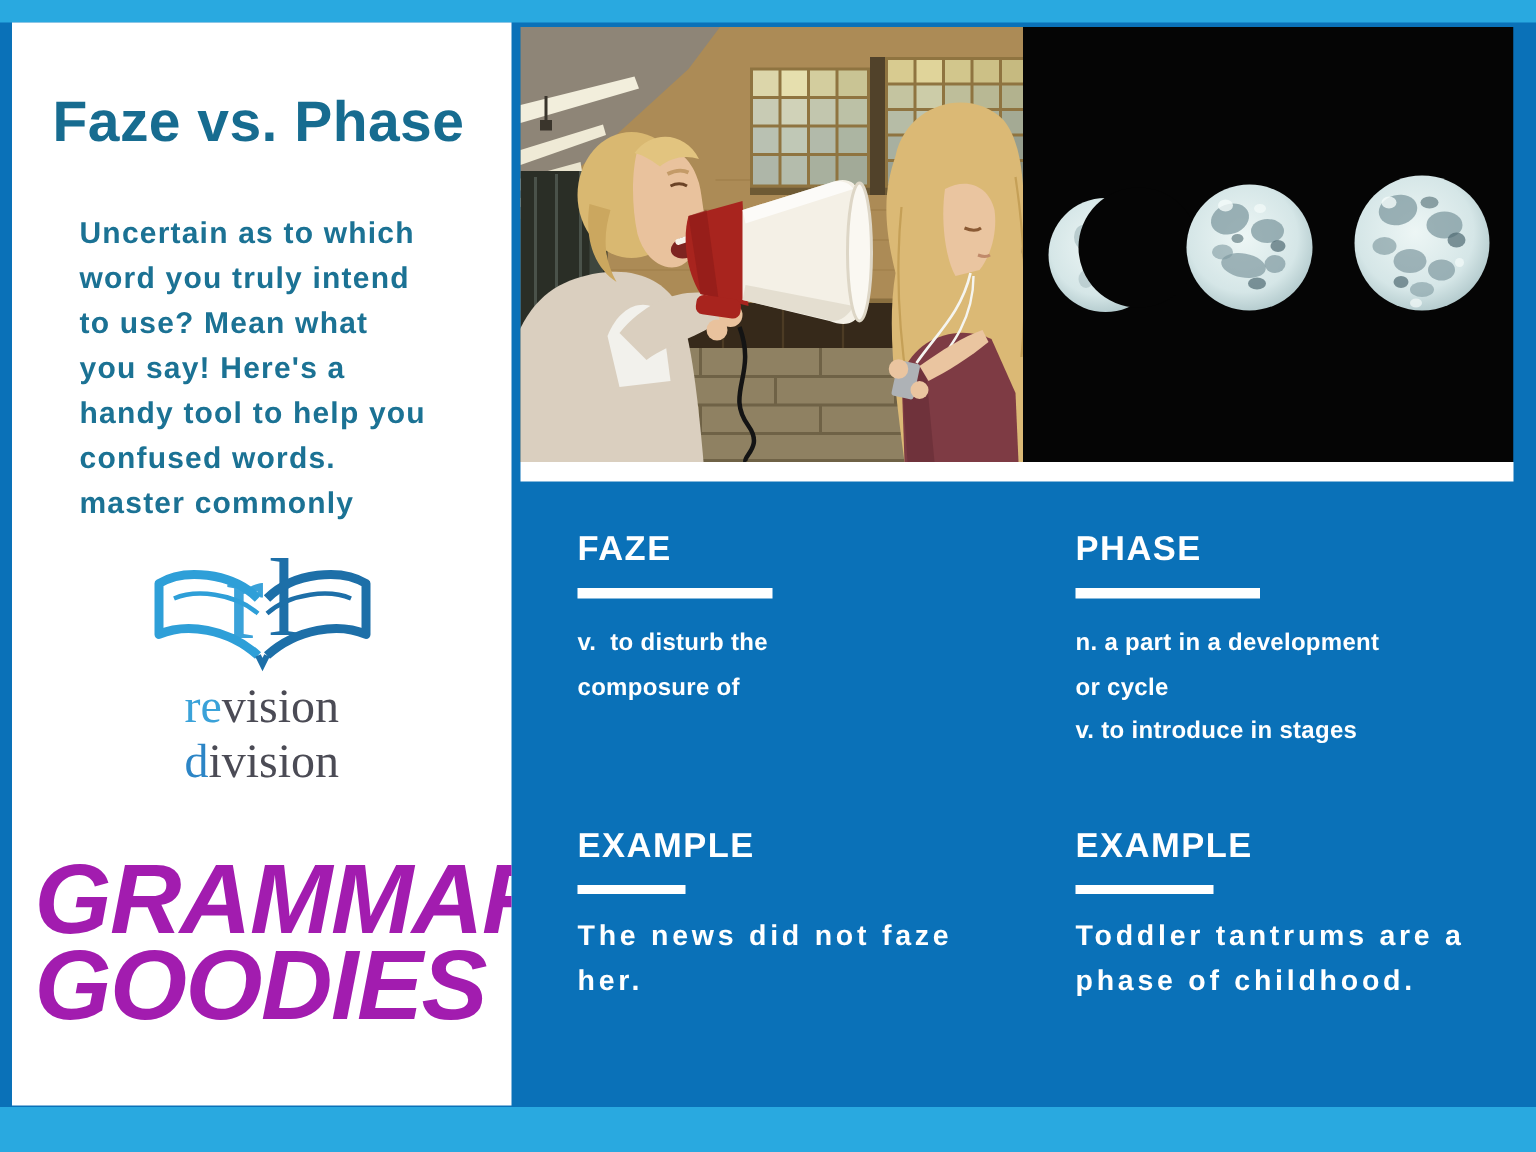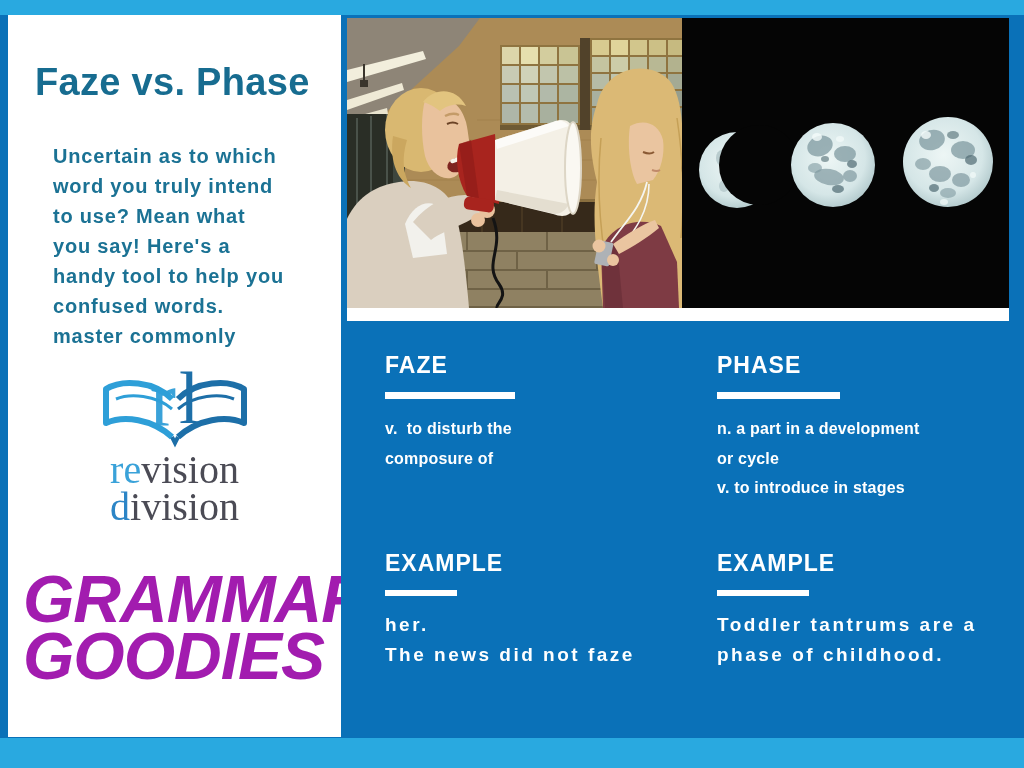--- a/index.html
+++ b/index.html
@@ -7,21 +7,21 @@
     width:1024px;height:768px;position:relative;overflow:hidden;
     background:#29A9E0;
     font-family:"Liberation Sans", sans-serif;
   }
   .band{position:absolute;left:0;top:15px;width:1024px;height:723px;background:#0A71B8;}
   
   .card{position:absolute;left:8px;top:15px;width:333px;height:722px;background:#FFFFFF;overflow:hidden;}
   .card-title{position:absolute;left:15px;top:34px;font-size:38px;font-weight:bold;color:#176C90;letter-spacing:.3px;}
   .intro{position:absolute;left:45px;top:126px;font-size:20px;font-weight:bold;color:#1B7294;line-height:30px;letter-spacing:.8px;}
   .logo{position:absolute;left:0;top:348px;width:333px;text-align:center;}
-  .logo-words{font-family:"Liberation Serif", serif;font-size:40px;line-height:37px;color:#4B4B55;margin-top:-4px;}
+  .logo-words{font-family:"Liberation Serif", serif;font-size:32px;line-height:37px;color:#4B4B55;margin-top:-4px;}
   .logo-accent1{color:#3AA2D9;}
   .logo-accent2{color:#2C85C6;}
   .watermark{position:absolute;left:15px;top:556px;font-size:66px;line-height:57px;font-weight:bold;color:#a21caf;letter-spacing:-1px;white-space:nowrap;font-style:italic;}
   
   .photo-left{position:absolute;left:347px;top:18px;width:335px;height:290px;}
   .photo-right{position:absolute;left:682px;top:18px;width:327px;height:290px;}
   .photo-left svg,.photo-right svg{display:block;width:100%;height:100%;}
   .divider{position:absolute;left:347px;top:308px;width:662px;height:13px;background:#FFFFFF;}
   
   .col{position:absolute;width:310px;color:#FFFFFF;}
@@ -301,22 +301,22 @@
       <div class="defline">n. a part in a development</div>
       <div class="defline">or cycle</div>
       <div class="defline">v. to introduce in stages</div>
     </div>
   </div>
 
   <div class="col col-exfaze">
     <div class="term">EXAMPLE</div>
     <div class="rule rule-ex-l"></div>
     <div class="exlines">
+      <div>The news did not faze</div>
       <div>her.</div>
-      <div>The news did not faze</div>
     </div>
   </div>
 
   <div class="col col-exphase">
     <div class="term">EXAMPLE</div>
     <div class="rule rule-ex-r"></div>
     <div class="exlines">
       <div>Toddler tantrums are a</div>
       <div>phase of childhood.</div>
     </div>

